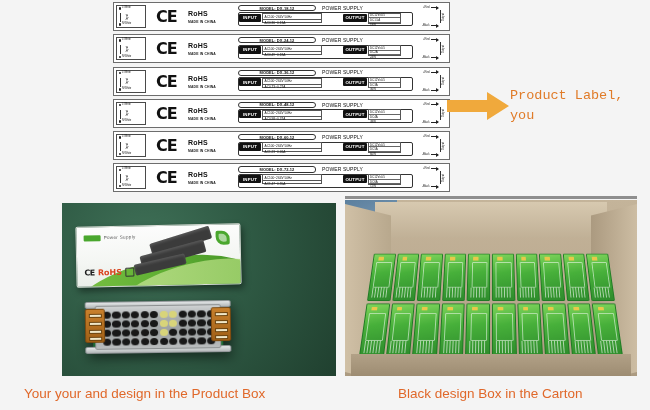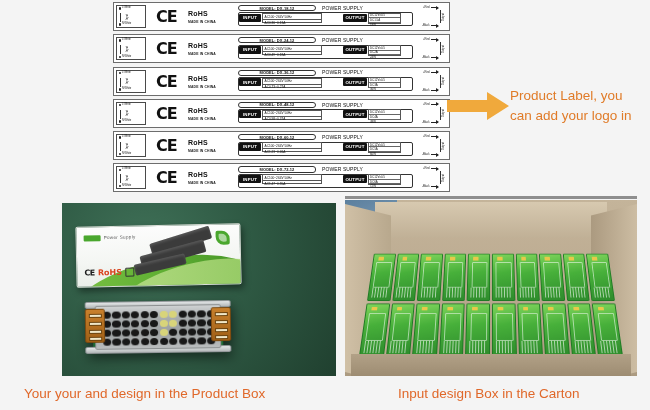--- a/index.html
+++ b/index.html
@@ -124,21 +124,21 @@
   .vbar{position:absolute;right:6.5px;top:5px;height:13px;border-left:1px solid #333;}
 
   
   #callout-arrow{
     position:absolute;left:447px;top:92px;width:62px;height:28px;
   }
   #callout-arrow svg{display:block;}
   #callout-text{
     position:absolute;left:510px;top:86px;width:140px;
     font-size:13.5px;line-height:20px;color:#e07b28;
-    font-family:Liberation Sans, sans-serif;
+    font-family:Liberation Mono, monospace;
   }
 
   
   .photo{position:absolute;overflow:hidden;}
   #photo-left{left:62px;top:203px;width:274px;height:173px;background:#2d5a44;}
   #photo-right{left:345px;top:200px;width:292px;height:176px;background:#bfb09a;}
 
   
   .desk{
     position:absolute;inset:0;
@@ -617,21 +617,20 @@
 
 </div>
 
 <div id="callout-arrow">
   <svg width="62" height="28" viewBox="0 0 62 28">
     <polygon points="0,8 40,8 40,0 62,14 40,28 40,20 0,20" fill="#f0a93c"></polygon>
   </svg>
 </div>
 <div id="callout-text">
   <div>Product Label, you</div>
-  <div>can add your logo in</div>
 </div>
 
 <div class="photo" id="photo-left">
   <div class="desk"></div>
 
   <div class="prod-box">
     <div class="box-swoosh"></div>
     <div class="box-swoosh2"></div>
     <div class="box-logo"></div>
     <div class="box-brandtxt">Power Supply</div>
@@ -789,13 +788,13 @@
         <div class="gbox">
             <span class="stripes"></span>
           </div>
       </div>
     </div>
     <div class="carton-front"></div>
   </div>
 </div>
 
 <div class="caption" id="caption-left">Your your and design in the Product Box</div>
-<div class="caption" id="caption-right">Input design Box in the Carton</div>
+<div class="caption" id="caption-right">Black design Box in the Carton</div>
 
 </body></html>

